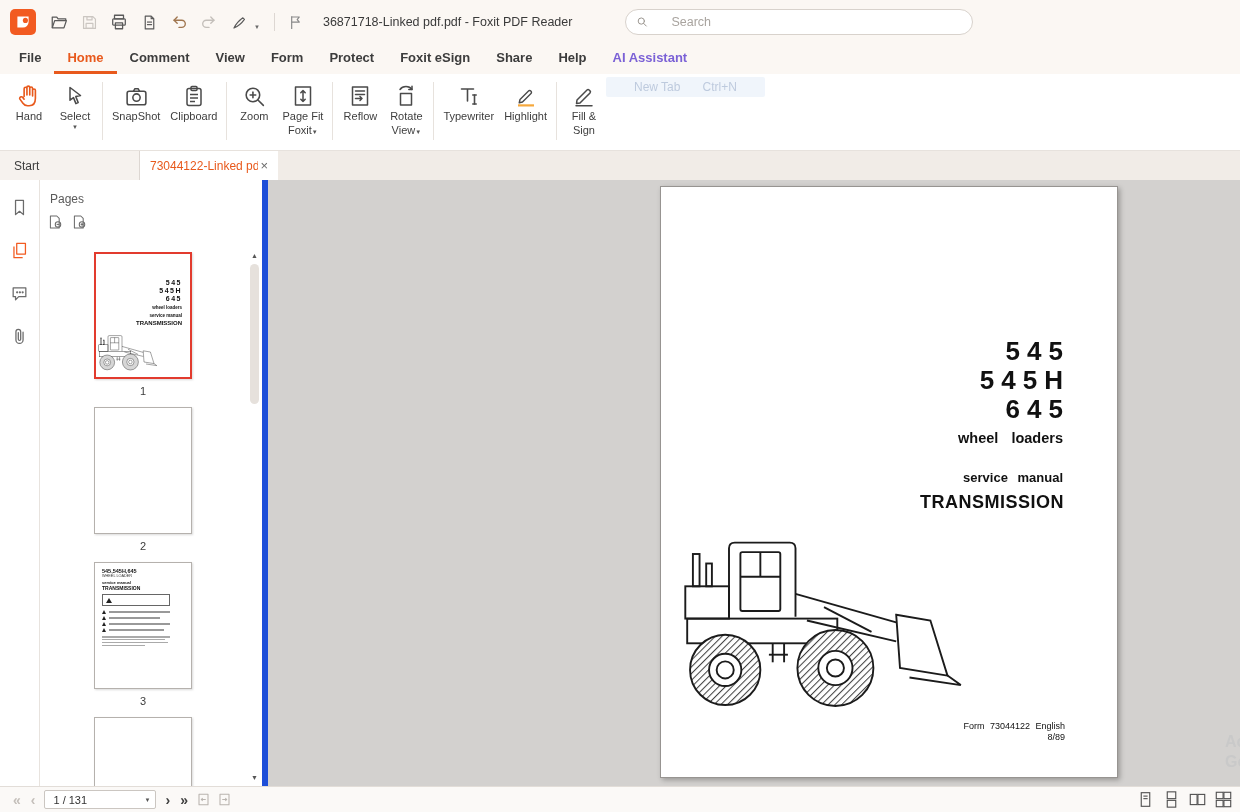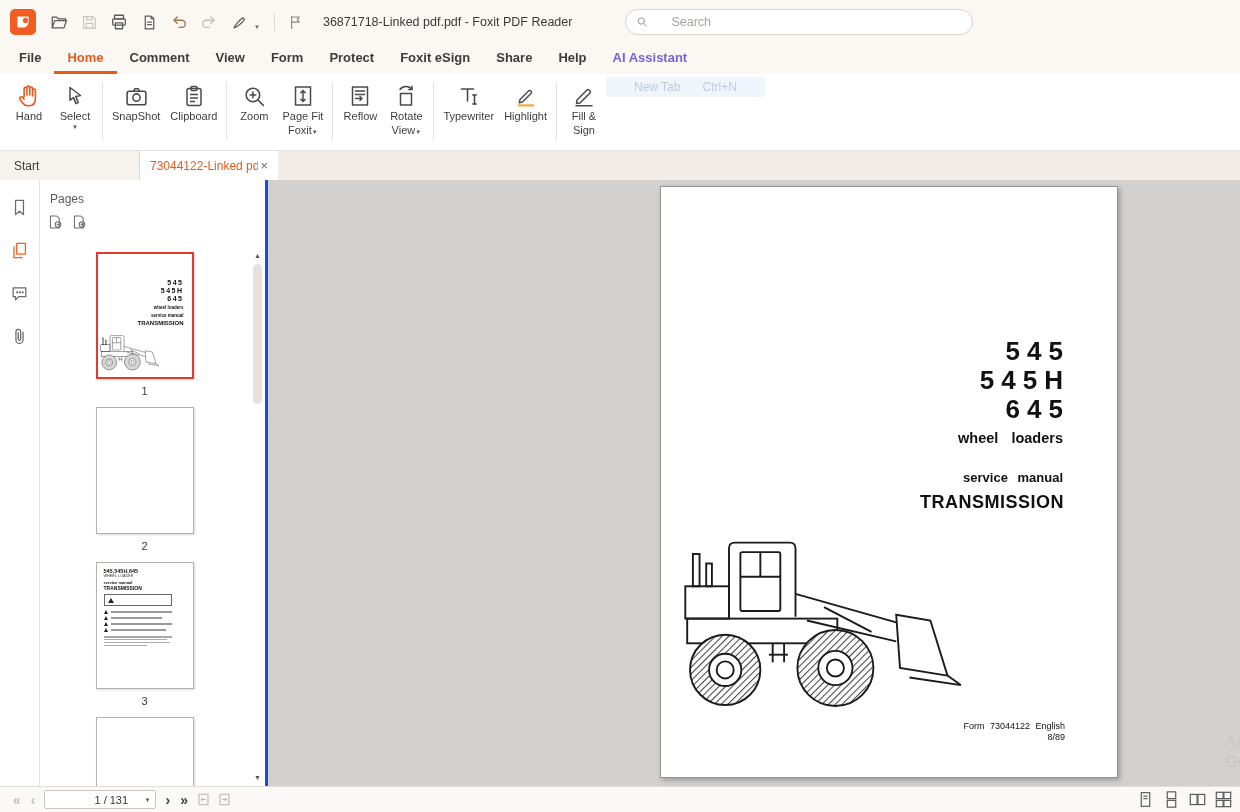--- a/index.html
+++ b/index.html
@@ -36,21 +36,21 @@
   .tabbar { position:absolute; top:151px; left:0; right:0; height:29px; background:#f1ece7; display:flex; align-items:stretch; }
   .tab { display:flex; align-items:center; font-size:12px; }
   .tab.start-tab { width:140px; background:#f6f2ee; border-right:1px solid #ddd7d2; padding-left:14px; color:#3c3c3c; }
   .tab.doc-tab { width:138px; background:#fff; color:#E8591C; padding:0 8px 0 10px; justify-content:space-between; }
   .doc-tab-label { overflow:hidden; white-space:nowrap; }
   .tab-close { color:#6a6a6a; font-size:13px; padding:0 2px; }
 
   
   .content { position:absolute; top:180px; left:0; right:0; bottom:26px; }
   .side-strip { position:absolute; left:0; top:0; bottom:0; width:40px; background:#fff; border-right:1px solid #e8e3de; display:flex; flex-direction:column; align-items:center; padding-top:18px; gap:24px; }
-  .pages-panel { position:absolute; left:40px; top:0; bottom:0; width:228px; background:#fff; border-right:3px solid #1d4ed8; }
+  .pages-panel { position:absolute; left:40px; top:0; bottom:0; width:228px; background:#fff; border-right:6px solid #1d4ed8; }
   .panel-title { font-size:12px; color:#5a5a5a; padding:12px 0 0 10px; }
   .panel-tools { display:flex; gap:8px; padding:8px 0 0 8px; }
   .thumb-list { position:absolute; top:72px; left:0; right:16px; bottom:0; overflow:hidden; }
   .thumb-item { margin-bottom:10px; }
   .thumb { width:98px; height:127px; margin:0 auto; background:#fff; border:1px solid #b5b1ad; box-shadow:1px 1px 2px rgba(0,0,0,.15); position:relative; overflow:hidden; }
   .thumb.selected { border:2px solid #E23B2E; }
   .thumb-num { text-align:center; font-size:11px; color:#3c3c3c; margin-top:6px; }
   .panel-scroll { position:absolute; right:0; top:68px; bottom:2px; width:15px; }
   .scroll-arrow { position:absolute; left:0; width:15px; height:14px; display:flex; align-items:center; justify-content:center; font-size:7px; color:#555; }
   .scroll-thumb { position:absolute; left:3px; top:16px; width:9px; height:140px; background:#e6e1dc; border-radius:5px; }
@@ -88,21 +88,21 @@
   .t3-row { display:flex; gap:3px; align-items:center; margin:2px 14px 0 0; }
   .t3-b { width:0; height:0; border-left:2.5px solid transparent; border-right:2.5px solid transparent; border-bottom:4px solid #222; flex:0 0 auto; }
   .t3-bar { flex:1; height:1.5px; background:#999; }
   .t3-block { margin:4px 10px 0 0; }
 
   
   .statusbar { position:absolute; left:0; right:0; bottom:0; height:26px; background:#fbf9f7; border-top:1px solid #e2ddd8; display:flex; align-items:center; padding:0 8px; }
   .nav-glyph { font-size:14px; font-weight:bold; padding:0 5px; color:#3f3f3f; line-height:1; }
   .nav-glyph.disabled { color:#c4bfba; }
   .page-box { width:112px; height:19px; border:1px solid #cbc6c1; background:#fff; border-radius:2px; display:flex; align-items:center; margin:0 4px; }
-  .page-box-text { flex:1; font-size:11px; color:#333; padding-left:8px;margin-left:41px; }
+  .page-box-text { flex:1; font-size:11px; color:#333; padding-left:8px; }
   .page-box .caret { margin-right:5px; }
   .view-icons { position:absolute; right:8px; top:0; bottom:0; display:flex; align-items:center; gap:9px; }
   .hist-ic { margin:0 3px; display:flex; align-items:center; }
 </style>
 </head>
 <body>
 
 <svg width="0" height="0" style="position:absolute">
   <defs>
     <pattern id="tirehatch" width="5" height="5" patternUnits="userSpaceOnUse" patternTransform="rotate(45)">

